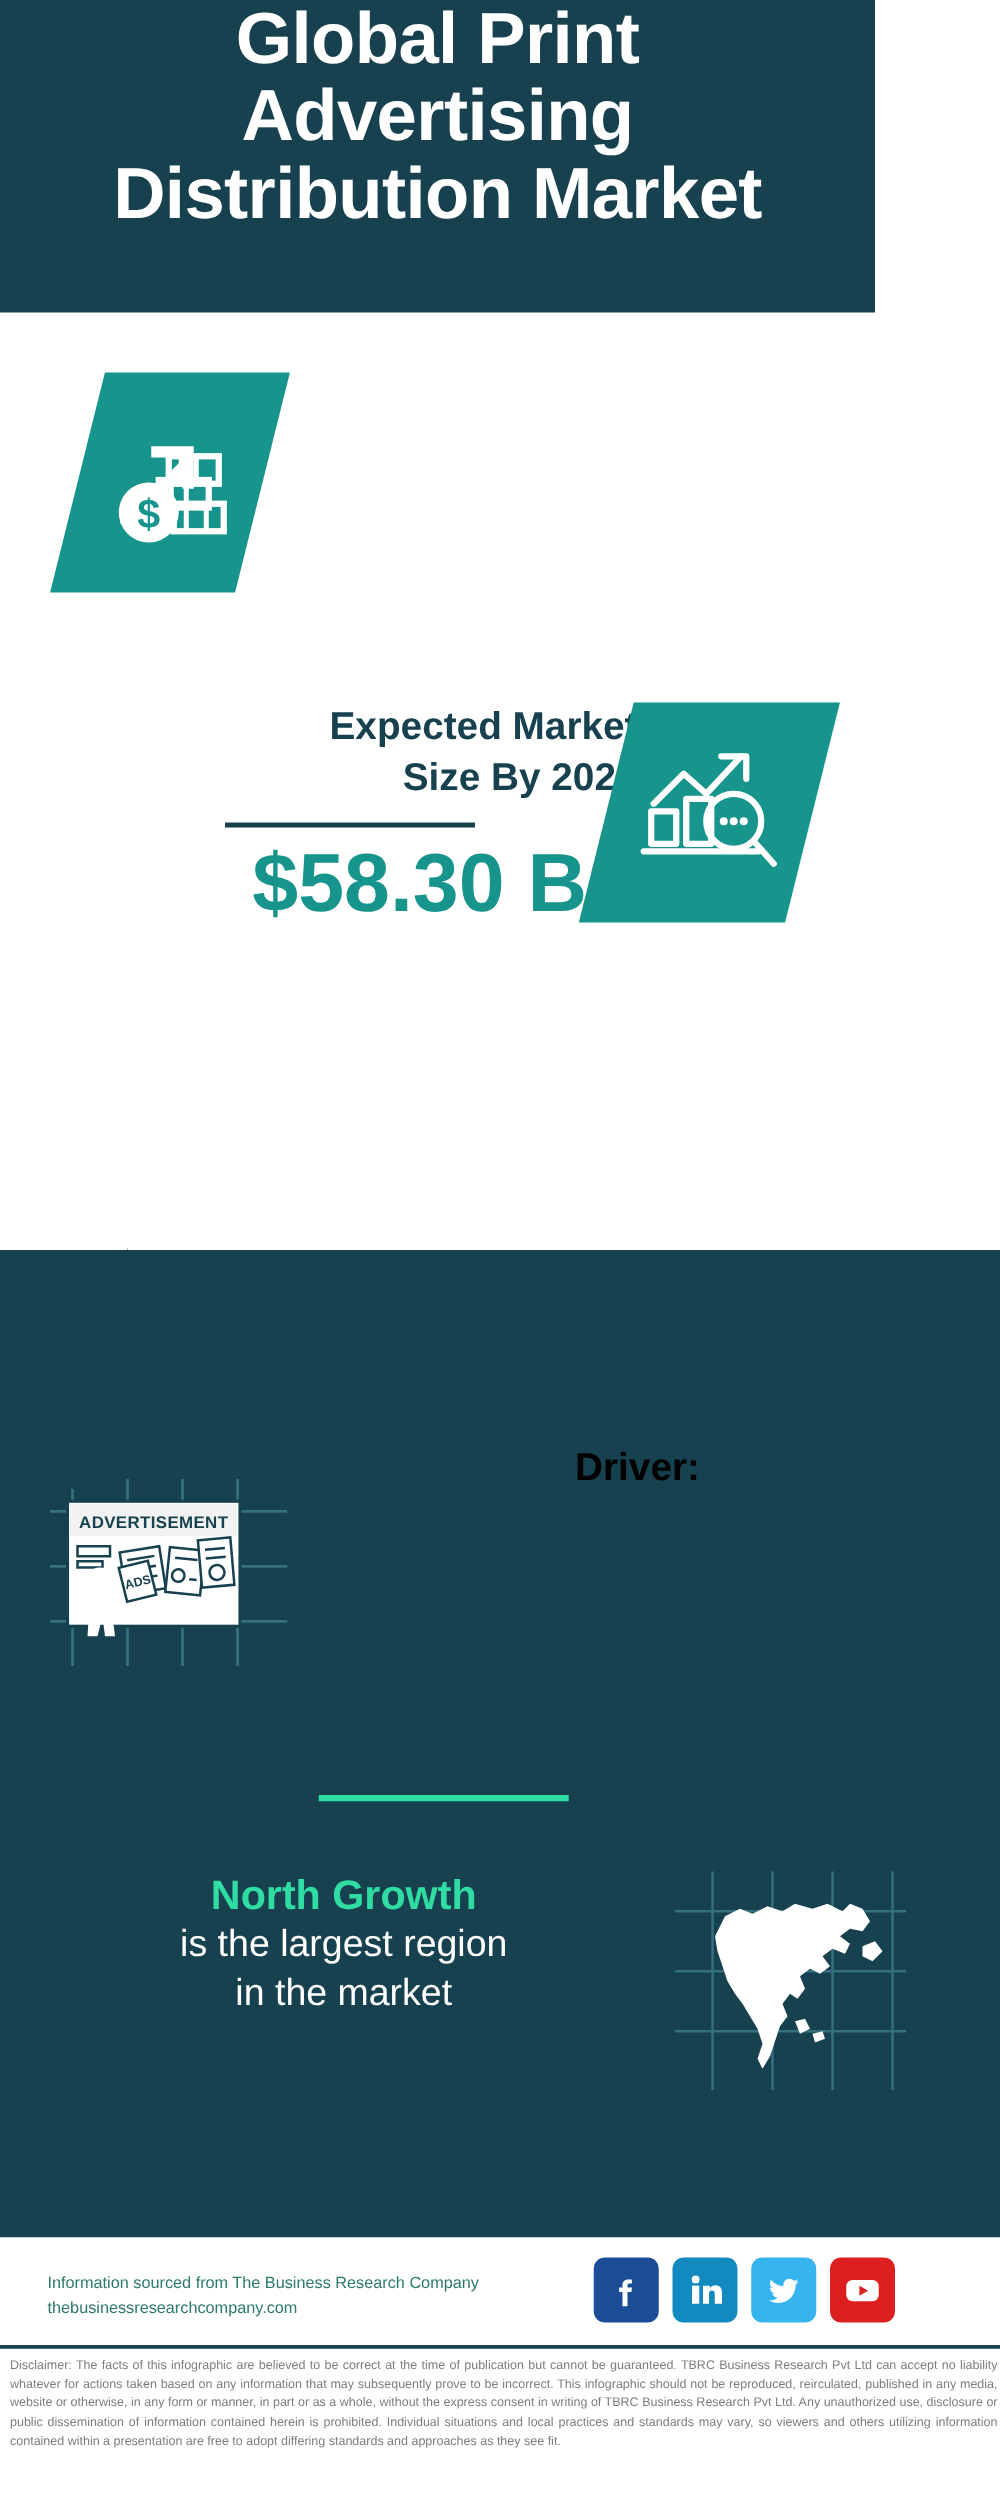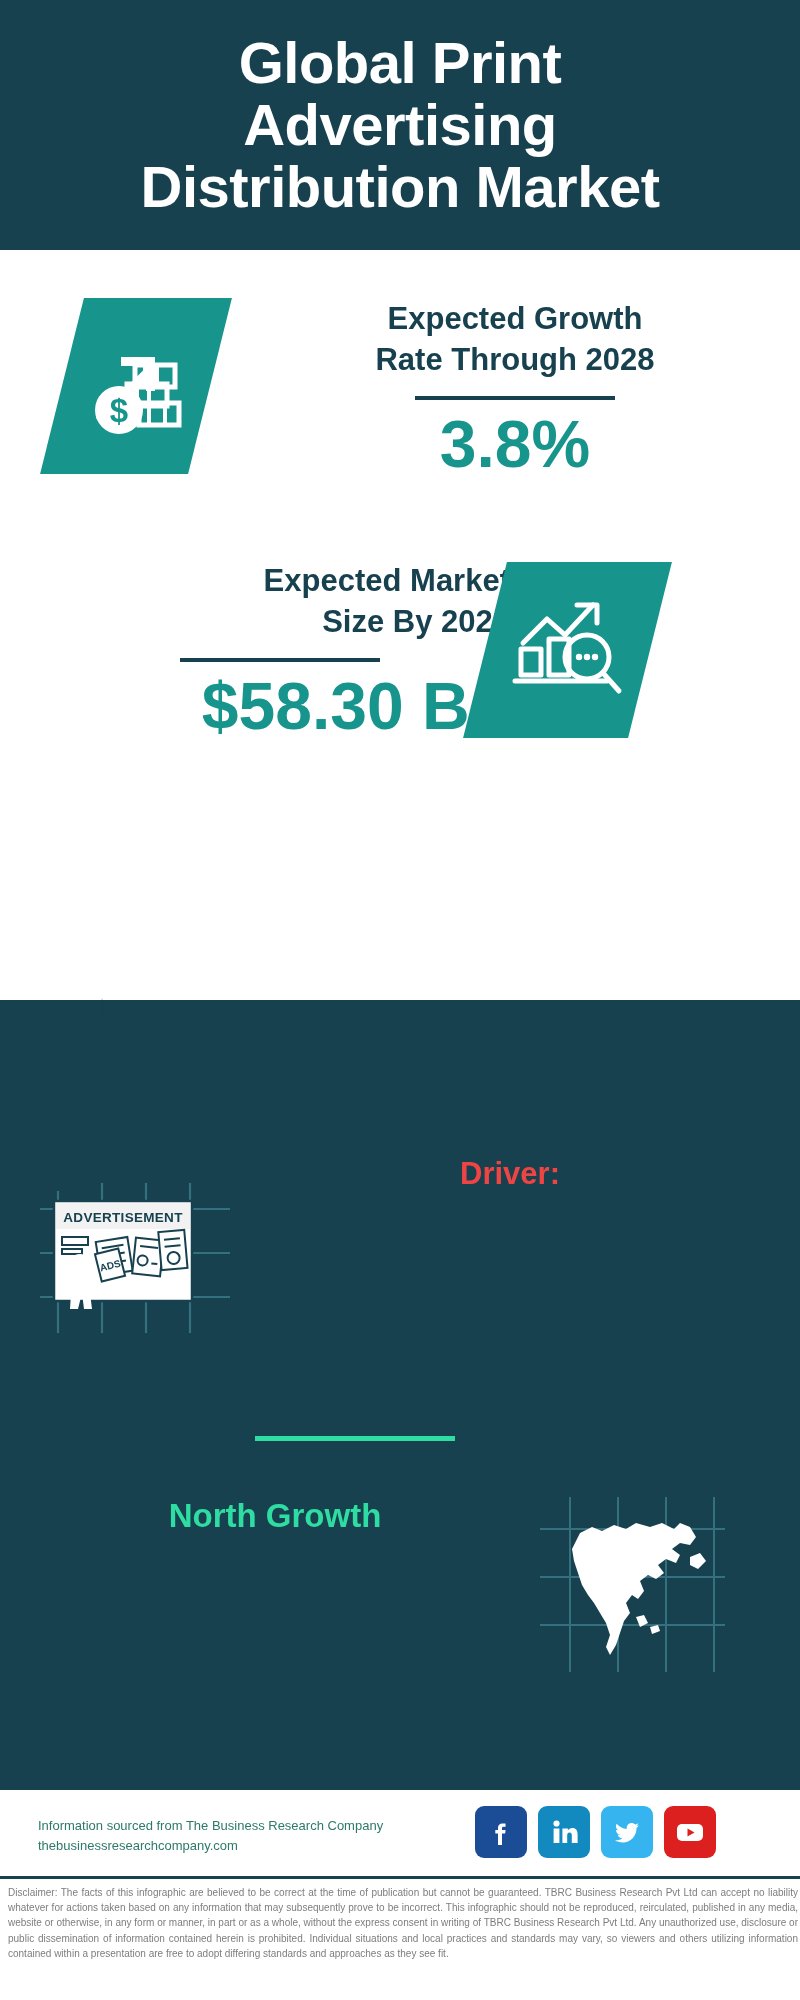--- a/index.html
+++ b/index.html
@@ -14,24 +14,24 @@
     width:800px;
     height:2000px;
     overflow:hidden;
     background:#ffffff;
   }
 
   
   .header{
     position:absolute;
     left:0; top:0;
-    width:800px; height:250px;
+    width:700px; height:250px;
     background:#17414F;
     display:flex;
-    align-items:center;
+    align-items:flex-start;
     justify-content:center;
   }
   .header-title{
     color:#ffffff;
     font-size:58px;
     font-weight:bold;
     line-height:1.07;
     text-align:center;
     letter-spacing:-0.5px;
     padding:0 18px;
@@ -124,21 +124,21 @@
     left:40px; top:28px;
     width:190px; height:150px;
   }
   .driver-text{
     position:absolute;
     left:250px; top:0px;
     width:520px;
     text-align:center;
   }
   .driver-head{
-    color:#ef4444;
+    color:#000000;
     font-size:31px;
     font-weight:bold;
     line-height:1.2;
     margin-bottom:14px;
   }
   .driver-body{
     color:#ffffff;
     font-size:24px;
     font-weight:bold;
     line-height:1.33;
@@ -271,26 +271,20 @@
             <rect x="70" y="76" width="4" height="22"></rect>
               <rect x="86" y="76" width="4" height="22"></rect>
           </g>
 
           <circle cx="42" cy="83" r="24" fill="#ffffff"></circle>
           <text x="42" y="95" font-family="Liberation Sans, sans-serif" font-size="33" font-weight="bold" fill="#17958C" text-anchor="middle">$</text>
         </svg>
       </div>
     </div>
 
-    <div class="growth-text">
-      <div class="label-dark">Expected Growth
-Rate Through 2028</div>
-      <div class="rule"></div>
-      <div class="value-teal">3.8%</div>
-    </div>
   </div>
 
   <div class="size-row">
 
     <div class="size-text">
       <div class="label-dark">Expected Market
 Size By 2028</div>
       <div class="rule"></div>
       <div class="value-teal">$58.30 Bn</div>
     </div>
@@ -378,20 +372,22 @@
     <div class="driver-text">
       <div class="driver-head">Driver:</div>
     </div>
   </div>
 
   <div class="mid-rule"></div>
 
   <div class="region-block">
     <div class="region-text">
       <div class="region-name">North Growth</div>
+      <div class="region-sub">is the largest region
+in the market</div>
     </div>
 
     <div class="map-wrap">
       <svg width="185" height="175" viewBox="0 0 185 175">
         <g stroke="#35707E" stroke-width="2" fill="none">
           <line x1="30" y1="0" x2="30" y2="175"></line>
           <line x1="78" y1="0" x2="78" y2="175"></line>
           <line x1="126" y1="0" x2="126" y2="175"></line>
           <line x1="174" y1="0" x2="174" y2="175"></line>
           <line x1="0" y1="32" x2="185" y2="32"></line>

